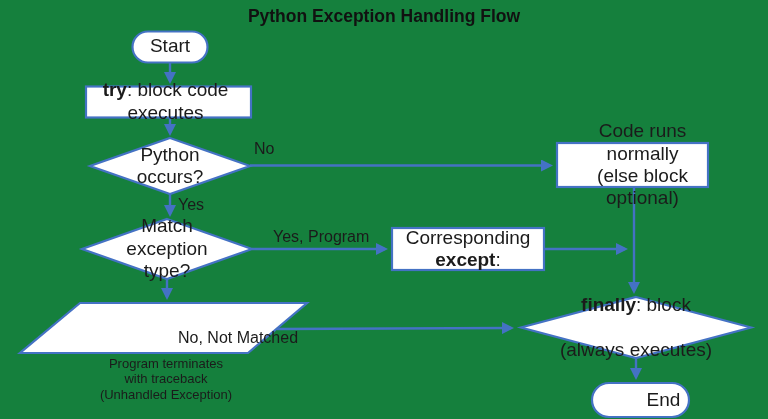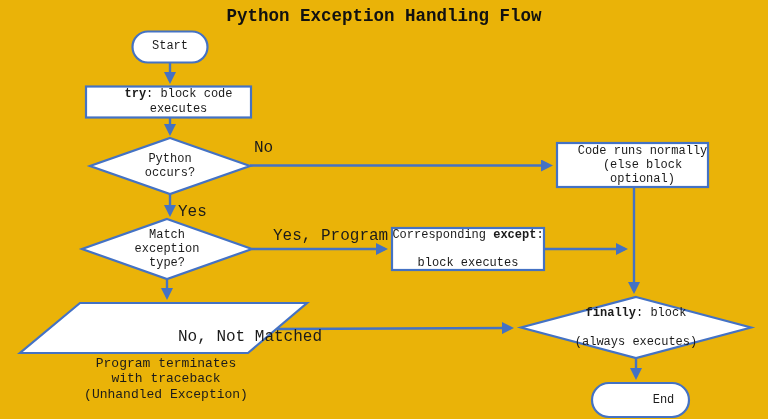--- a/index.html
+++ b/index.html
@@ -1,38 +1,38 @@
 <!DOCTYPE html>
 <html style="--accent: #4472C4; --text: #1b1b1b;"><head>
 <meta charset="utf-8">
 <style>
   :root { --accent: #4472C4; --text: #1b1b1b; }
   * { box-sizing: border-box; }
   body { margin: 0; background: #fff; }
   .canvas {
     position: relative;
     width: 768px; height: 419px;
-    background: #eab308;
-    font-family: Liberation Mono, monospace;
+    background: #15803d;
+    font-family: Liberation Sans, sans-serif;
     color: var(--text);
     overflow: hidden;
   }
   .layer { position: absolute; left: 0; top: 0; }
   .shape { fill: #ffffff; stroke: var(--accent); stroke-width: 2.2; stroke-linejoin: miter; }
   .edge  { stroke: var(--accent); stroke-width: 2.4; fill: none; }
   .canvas marker path { fill: var(--accent); stroke: none; }
   .title {
     position: absolute; top: 6px; left: 0; right: 0;
     text-align: center; font-size: 17.5px; font-weight: 700; color: #111;
   }
   .label {
     position: absolute;
     display: flex; align-items: center; justify-content: center;
     text-align: center;
-    font-size: 12px; line-height: 1.18;
+    font-size: 19px; line-height: 1.18;
     white-space: pre-line;
     pointer-events: none;
   }
   .label .inner { width: 100%; text-align: center; }
   .kw { font-weight: 700; }
   .edge-label {
     position: absolute;
     font-size: 16px; line-height: 1.1;
     white-space: nowrap;
     pointer-events: none;
@@ -69,52 +69,51 @@
     <rect class="shape" x="392" y="228" width="152" height="42"></rect>
     <polygon class="shape" points="80,303 307,303 248,353 20,353"></polygon>
     <polygon class="shape" points="636,297 751,327.5 636,358 521,327.5"></polygon>
     <rect class="shape" x="592" y="383" width="97" height="34" rx="17"></rect>
   </svg>
 
   <div class="title">Python Exception Handling Flow</div>
 
   <div class="label" style="left:132px; top:31px; width:76px; height:31px;">Start</div>
 
-  <div class="label" style="left:96px; top:86px; width:165px; height:31px;">
+  <div class="label" style="left:83px; top:86px; width:165px; height:31px;">
     <div class="inner"><span class="kw">try</span><span>: block code executes</span></div>
   </div>
 
   <div class="label" style="left:110px; top:139px; width:120px; height:54px;">Python
 occurs?</div>
 
   <div class="label" style="left:557px; top:143px; width:151px; height:44px;padding-left:20px;">Code runs normally
 (else block optional)</div>
 
   <div class="label" style="left:107px; top:219px; width:120px; height:60px;">Match
 exception
 type?</div>
 
   <div class="label" style="left:392px; top:228px; width:152px; height:42px;">
     <div class="inner">
       <div><span>Corresponding </span><span class="kw">except</span><span>:</span></div>
-      <div>block executes</div>
     </div>
   </div>
 
   <div class="label" style="left:56px; top:320px; width:220px; height:50px; font-size:13px;margin-top:34px;">Program terminates
 with traceback
 (Unhandled Exception)</div>
 
   <div class="label" style="left:546px; top:297px; width:180px; height:61px;">
     <div class="inner">
       <div><span class="kw">finally</span><span>: block</span></div>
       <div>(always executes)</div>
     </div>
   </div>
 
   <div class="label" style="left:592px; top:383px; width:97px; height:34px;padding-left:46px;">End</div>
 
   <div class="edge-label" style="left:254px; top:140px;">No</div>
-  <div class="edge-label" style="left:178px; top:204px;">Yes</div>
+  <div class="edge-label" style="left:178px; top:196px;">Yes</div>
   <div class="edge-label" style="left:273px; top:228px;">Yes, Program</div>
   <div class="edge-label" style="left:178px; top:281px;margin-top:48px;">No, Not Matched</div>
 
 </div>
 
 </body></html>

